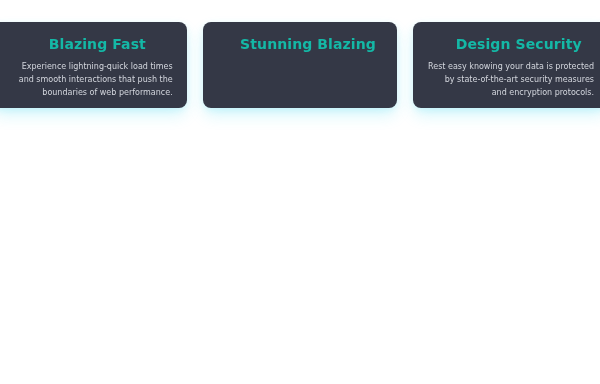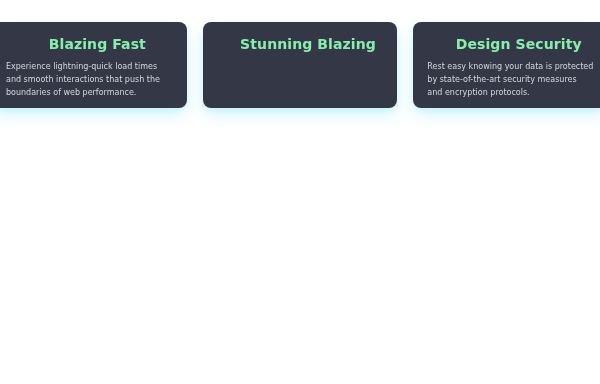--- a/index.html
+++ b/index.html
@@ -36,35 +36,35 @@
     height: 86px;
     display: flex;
     flex-direction: column;
     align-items: center;
     justify-content: flex-start;
     box-shadow: 0 8px 16px -2px rgba(34, 211, 238, 0.22),
                 0 2px 6px rgba(34, 211, 238, 0.12);
   }
 
   .card-title {
-    color: #86efac;
+    color: #14b8a6;
     font-size: 14px;
     font-weight: bold;
     line-height: 1.15;
     text-align: center;
     margin: 0 0 9px 16px;
     letter-spacing: 0.1px;
     white-space: nowrap;
   }
 
   .card-body {
     color: #d4d7de;
     font-size: 8px;
     line-height: 1.62;
-    text-align: left;
+    text-align: right;
     margin: 0;
     max-width: 172px;
   }
 </style>
 </head>
 <body>
 
 <div class="feature-grid">
 
   <div class="feature-card">

